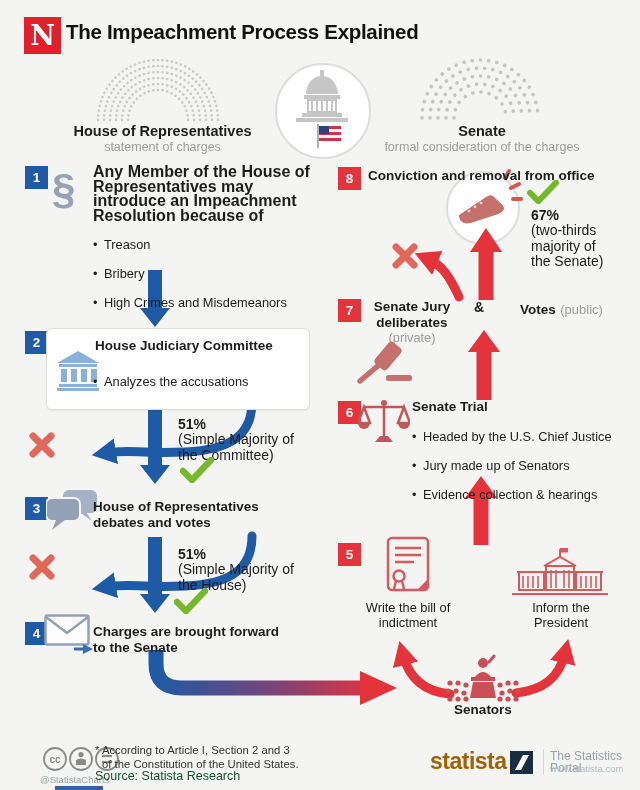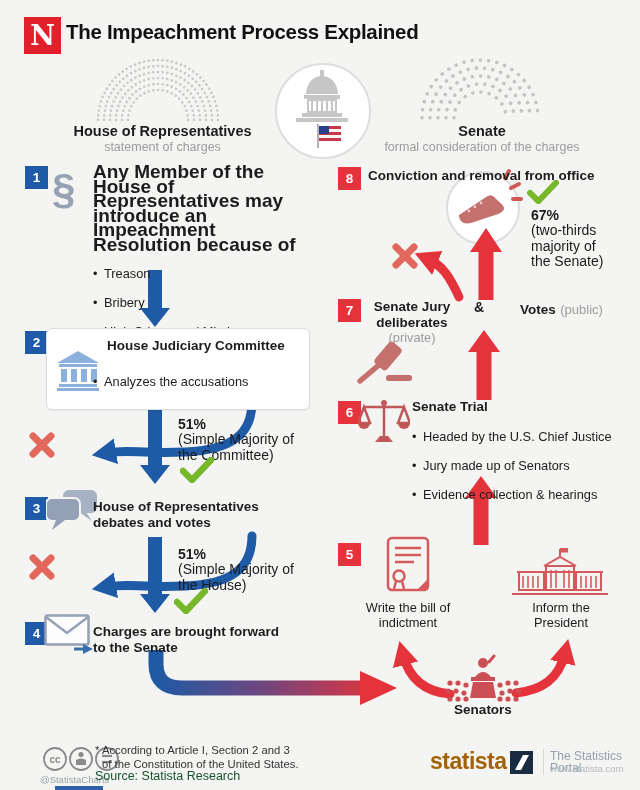--- a/index.html
+++ b/index.html
@@ -21,35 +21,35 @@
 
   
   .chamber-name{font-weight:bold;font-size:14.5px;text-align:center;color:#1c1c1c;}
   .chamber-sub{font-size:12.5px;text-align:center;color:#9c9c9c;margin-top:1px;}
 
   
   .num{width:23px;height:23px;color:#fff;font-weight:bold;font-size:13.5px;
        text-align:center;line-height:23px;}
   .num.blue{background:#1e5aa5;}
   .num.red{background:#e5333c;}
-  .tbold{font-weight:bold;font-size:19px;line-height:14.5px;color:#1c1c1c;}
+  .tbold{font-weight:bold;font-size:16px;line-height:14.5px;color:#1c1c1c;}
   .treg{font-size:12.8px;line-height:14.8px;color:#1c1c1c;}
   .gray{color:#9c9c9c;font-weight:normal;}
   ul.blist{margin:3px 0 0 0;padding:0;list-style:none;}
   ul.blist li{position:relative;padding-left:11px;font-size:12.8px;line-height:15px;color:#1c1c1c;margin-top:14px;}
   ul.blist li::before{content:"•";position:absolute;left:0;top:0;}
   .pct{font-weight:bold;font-size:14px;color:#1c1c1c;line-height:16px;}
   .pnote{font-size:14px;line-height:15.5px;color:#1c1c1c;}
   .caption{font-size:12.8px;line-height:15px;text-align:center;color:#1c1c1c;}
   .section-sym{font-size:42px;color:#97a1b4;font-weight:600;line-height:42px;}
 
   
   .card{left:46px;top:328px;width:262px;height:80px;background:#fff;
     border:1px solid #ddd;border-radius:6px;box-shadow:0 1px 2px rgba(0,0,0,0.06);}
-  .card .ctitle{position:absolute;left:60px;top:9px;font-weight:bold;font-size:13.5px;}
+  .card .ctitle{position:absolute;left:48px;top:9px;font-weight:bold;font-size:13.5px;}
   .card .cbullets{position:absolute;left:46px;top:28px;width:205px;}
 
   
   .cap-circle{left:275px;top:63px;width:92px;height:92px;border-radius:50%;
     background:#fff;border:2px solid #ddd;}
 
   
   .handle{font-size:9.5px;color:#9aa2aa;}
   .footnote{font-size:11.3px;line-height:13.5px;color:#333;}
   .source{font-size:12.5px;color:#14532d;}

